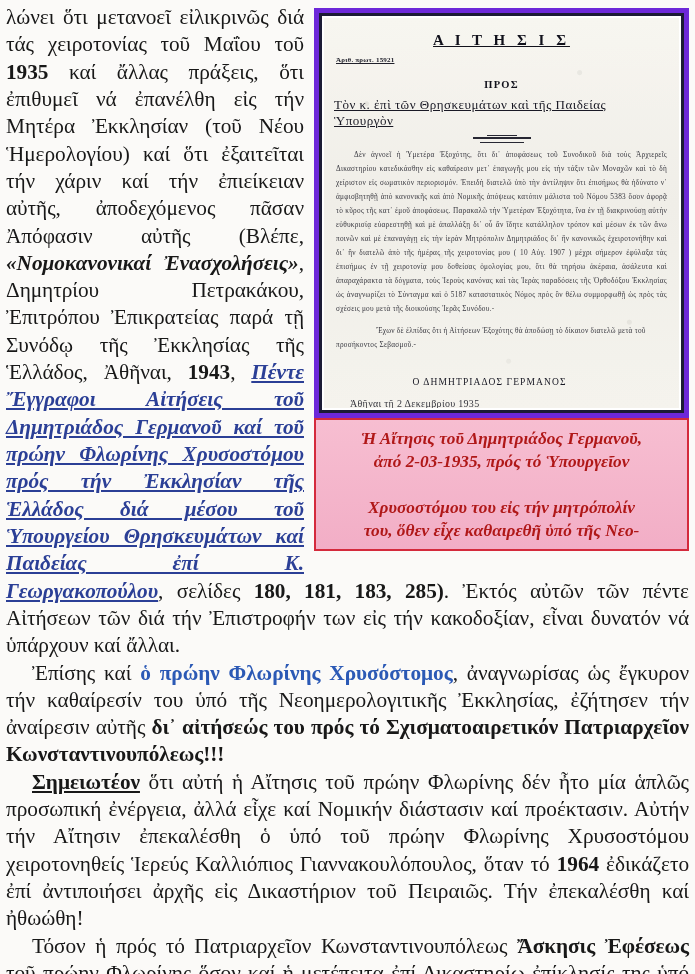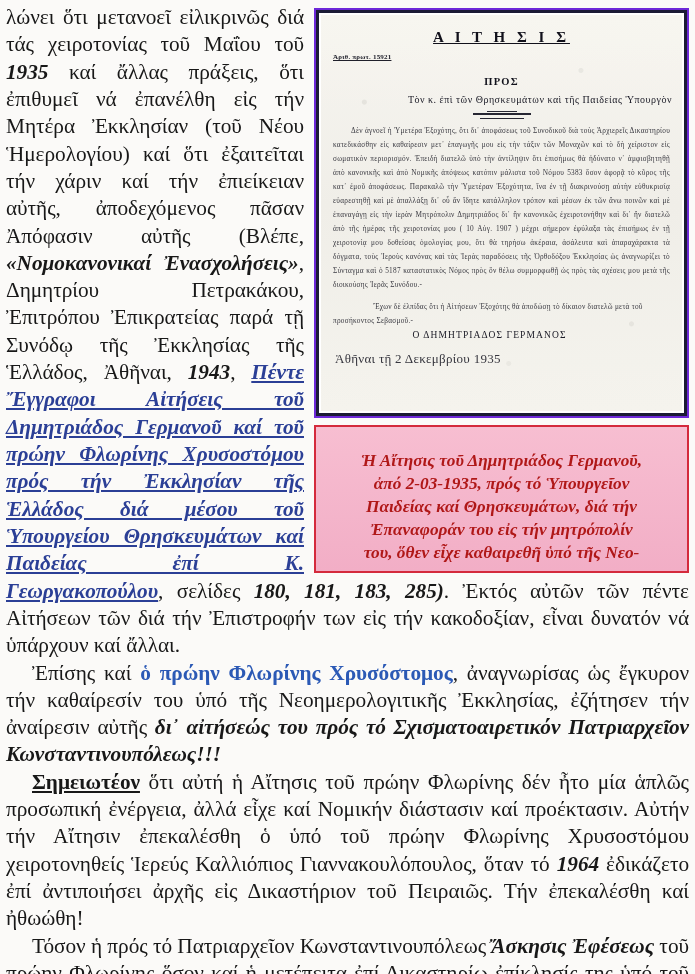--- a/index.html
+++ b/index.html
@@ -29,21 +29,21 @@
     width: 375px;
     margin: 4px 0 2px 10px;
     shape-margin: 4px;
   }
 
   
   .doc-panel {
     box-sizing: border-box;
     width: 375px;
     height: 410px;
-    border: 2px solid #6d28d9;
+    border: 5px solid #6d28d9;
     background: #1b1b35;
     padding: 3px;
   }
   .doc-inner {
     box-sizing: border-box;
     width: 100%;
     height: 100%;
     border: 2px solid #ffffff;
     background: #efeee9;
     padding: 5px 10px 4px 10px;
@@ -85,25 +85,26 @@
   }
   .doc-pros {
     text-align: center;
     font-size: 10.5px;
     font-weight: bold;
     color: #15151f;
     margin: 15px 0 0 0;
     letter-spacing: 1.2px;
   }
   .doc-addr2 {
-    text-align: right;
-    font-size: 10px;
+    text-align: left;
+    font-size: 13px;
     color: #1d1d28;
     margin: 7px 0 0 0;
     letter-spacing: .5px;
+    text-decoration: underline;
   }
   .doc-rule {
     width: 58px;
     height: 0;
     border-top: 2px solid #2a2a36;
     margin: 8px auto 0 auto;
     position: relative;
   }
   .doc-rule::before,
   .doc-rule::after {
@@ -134,38 +135,37 @@
     margin: 8px 2px 0 2px;
     letter-spacing: .25px;
     text-indent: 40px;
     opacity: .92;
   }
   .doc-sign {
     text-align: center;
     font-size: 9.5px;
     color: #1d1d28;
     letter-spacing: 1.1px;
-    margin: 2px 24px 0 0;
+    margin: 25px 24px 0 0;
   }
   .doc-place {
-    font-size: 13px;
+    font-size: 10px;
     color: #2a2a33;
-    margin: 11px 0 0 4px;
+    margin: 11px 0 0 16px;
     letter-spacing: .3px;
     opacity: .92;
   }
 
   
   .caption-box {
     box-sizing: border-box;
     width: 375px;
-    margin-top: 7px;
     border: 2px solid #d42a3c;
     background: #f5b8cd;
-    padding: 22px 6px 7px 6px;
+    padding: 7px 6px 7px 6px;
     background-image: linear-gradient(180deg, #f7bed1 0%, #f2aec6 100%);
   }
   .caption-text {
     margin: 0;
     text-align: center;
     font-style: italic;
     font-weight: bold;
     font-size: 17.3px;
     line-height: 1.33;
     color: #b01818;
@@ -176,21 +176,21 @@
   .article p {
     margin: 0;
     font-size: 21.3px;
     line-height: 1.283;
     text-align: justify;
     color: #181818;
     letter-spacing: -0.05px;
   }
   .article p.indent { text-indent: 26px; }
 
-  b, .b { font-weight: bold; font-style: italic; }
+  b, .b { font-weight: bold; }
   .bi { font-weight: bold; font-style: italic; }
   .link {
     color: #2b3f96;
     font-weight: bold;
     font-style: italic;
     text-decoration: underline;
   }
   .blue {
     color: #2b59b5;
     font-weight: bold;
@@ -218,22 +218,22 @@
         <div class="doc-body2">Ἔχων δὲ ἐλπίδας ὅτι ἡ Αἰτήσεων Ἐξοχότης θὰ ἀποδώσῃ τὸ δίκαιον διατελῶ μετὰ τοῦ προσήκοντος Σεβασμοῦ.-</div>
         <div class="doc-sign">Ο ΔΗΜΗΤΡΙΑΔΟΣ ΓΕΡΜΑΝΟΣ</div>
         <div class="doc-place">Ἀθῆναι τῇ 2 Δεκεμβρίου 1935</div>
       </div>
     </div>
 
     <div class="caption-box">
       <p class="caption-text">
         <span>Ἡ Αἴτησις τοῦ Δημητριάδος Γερμανοῦ,</span><br>
         <span>ἀπό 2-03-1935, πρός τό Ὑπουργεῖον</span><br>
-        <span>Παιδείας καί Θρησκευμάτων, διά τήν</span><br>
-        <span>Ἐπαναφοράν του εἰς τήν μητρόπολίν</span><br>
+        <br>
+        <span>Χρυσοστόμου του εἰς τήν μητρόπολίν</span><br>
         <span>του, ὅθεν εἶχε καθαιρεθῆ ὑπό τῆς Νεο-</span><br>
       </p>
     </div>
 
   </div>
 
   <div class="article">
 
     <p><span>λώνει ὅτι μετανοεῖ εἰλικρινῶς διά τάς χειροτονίας τοῦ Μαΐου τοῦ </span><b>1935</b><span> καί ἄλλας πράξεις, ὅτι ἐπιθυμεῖ νά ἐπανέλθη εἰς τήν Μητέρα Ἐκκλησίαν (τοῦ Νέου Ἡμερολογίου) καί ὅτι ἐξαιτεῖται τήν χάριν καί τήν ἐπιείκειαν αὐτῆς, ἀποδεχόμενος πᾶσαν Ἀπόφασιν αὐτῆς (Βλέπε, </span><span class="bi">«Νομοκανονικαί Ἐνασχολήσεις»</span><span>, Δημητρίου Πετρακάκου, Ἐπιτρόπου Ἐπικρατείας παρά τῇ Συνόδῳ τῆς Ἐκκλησίας τῆς Ἑλλάδος, Ἀθῆναι, </span><b>1943</b><span>, </span><a href="#" class="link">Πέντε Ἔγγραφοι Αἰτήσεις τοῦ Δημητριάδος Γερμανοῦ καί τοῦ πρώην Φλωρίνης Χρυσοστόμου πρός τήν Ἐκκλησίαν τῆς Ἑλλάδος διά μέσου τοῦ Ὑπουργείου Θρησκευμάτων καί Παιδείας ἐπί Κ. Γεωργακοπούλου</a><span>, σελίδες </span><b>180, 181, 183, 285)</b><span>. Ἐκτός αὐτῶν τῶν πέντε Αἰτήσεων τῶν διά τήν Ἐπιστροφήν των εἰς τήν κακοδοξίαν, εἶναι δυνατόν νά ὑπάρχουν καί ἄλλαι.</span></p>
 

